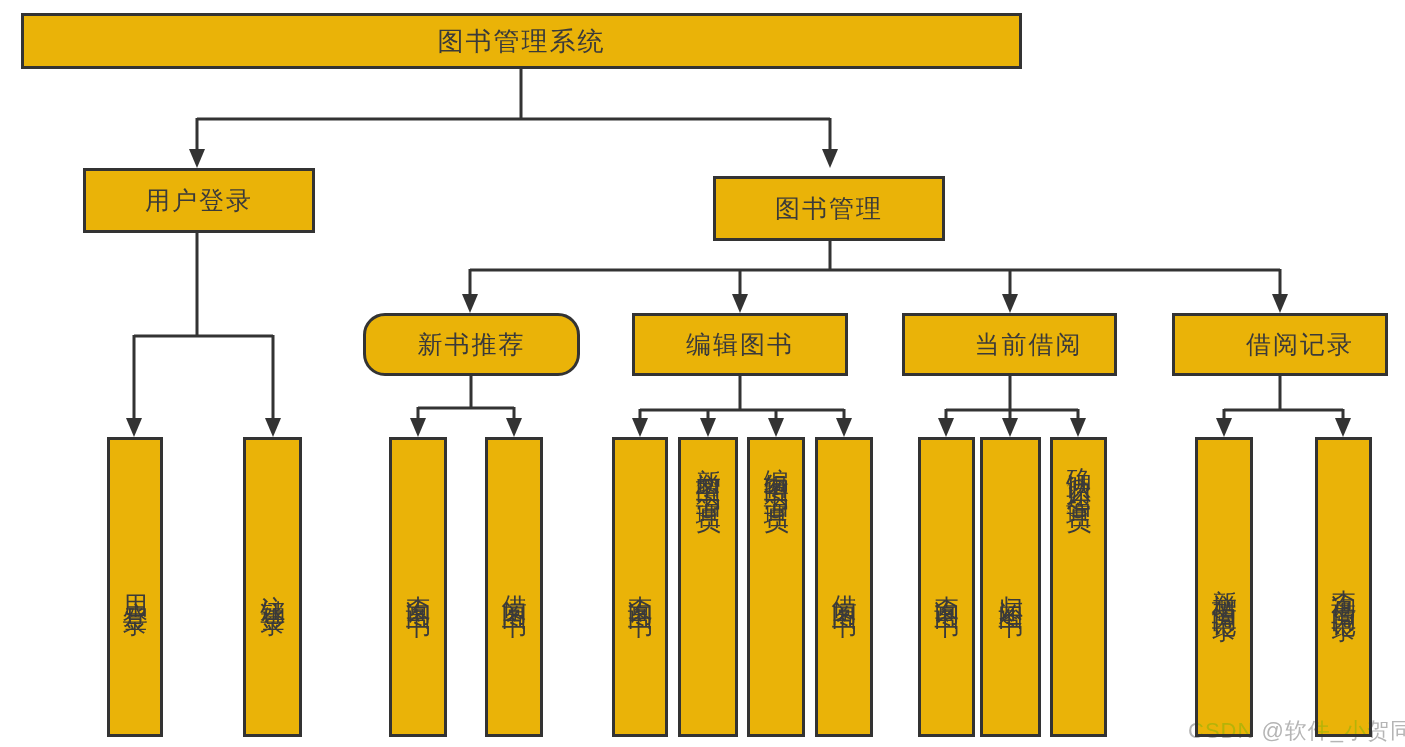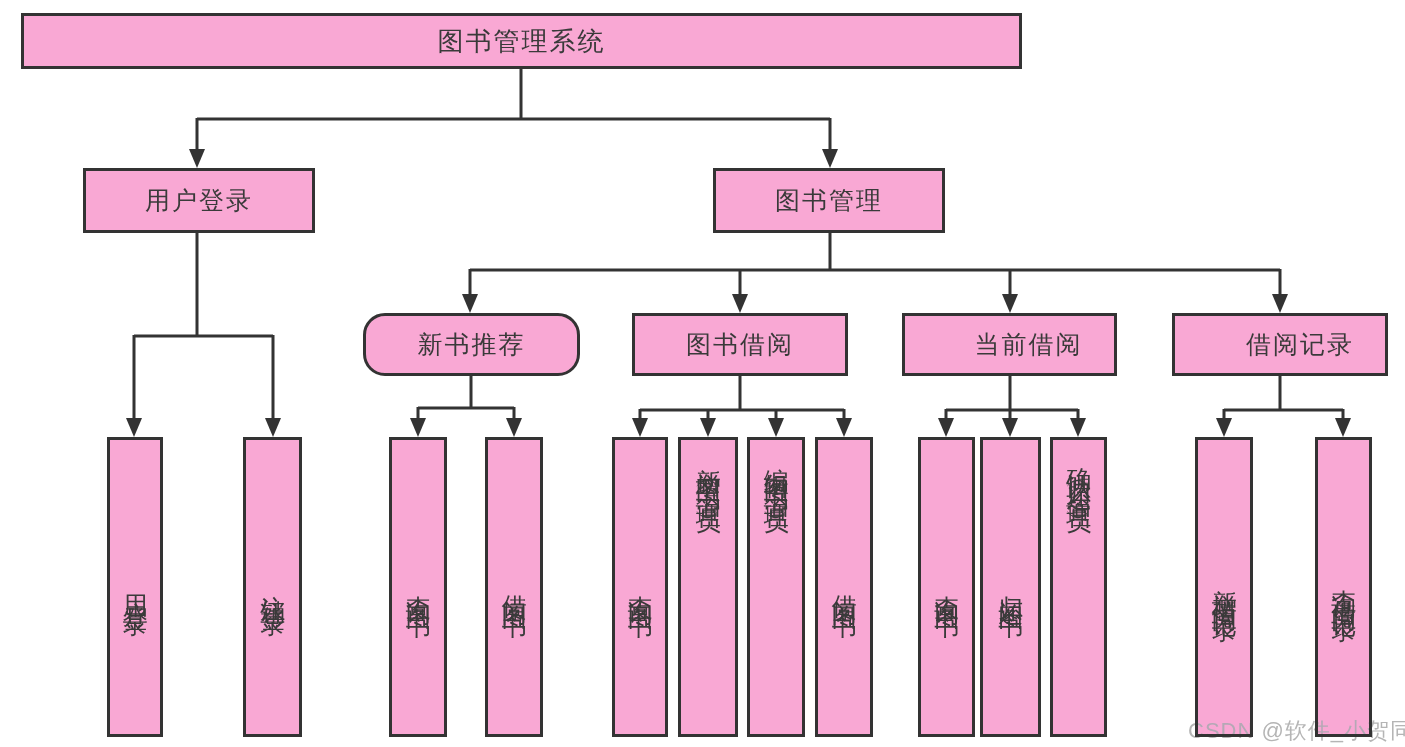--- a/index.html
+++ b/index.html
@@ -14,21 +14,21 @@
   #wires {
     position: absolute;
     left: 0; top: 0;
     width: 1405px; height: 747px;
     z-index: 1;
   }
   .box {
     position: absolute;
     box-sizing: border-box;
     border: 3px solid #333333;
-    background: #f9a8d4;
+    background: #eab308;
     color: #3a3a3a;
     display: flex;
     align-items: center;
     justify-content: center;
     z-index: 2;
   }
   .h-label { font-size: 25px; letter-spacing: 2px; white-space: nowrap; }
   .root-label { font-size: 26px; letter-spacing: 2px; white-space: nowrap; }
   .leaf .vtext {
     writing-mode: vertical-rl;
@@ -96,29 +96,29 @@
     </g>
   </svg>
 
   <div class="box" style="left:21px; top:13px; width:1001px; height:56px;">
     <span class="root-label">图书管理系统</span>
   </div>
 
   <div class="box" style="left:83px; top:168px; width:232px; height:65px;">
     <span class="h-label">用户登录</span>
   </div>
-  <div class="box" style="left:713px; top:168px; width:232px; height:65px;">
+  <div class="box" style="left:713px; top:176px; width:232px; height:65px;">
     <span class="h-label">图书管理</span>
   </div>
 
   <div class="box" style="left:363px; top:313px; width:217px; height:63px;border-radius:22px;">
     <span class="h-label">新书推荐</span>
   </div>
   <div class="box" style="left:632px; top:313px; width:216px; height:63px;">
-    <span class="h-label">图书借阅</span>
+    <span class="h-label">编辑图书</span>
   </div>
   <div class="box" style="left:902px; top:313px; width:215px; height:63px;padding-left:38px;">
     <span class="h-label">当前借阅</span>
   </div>
   <div class="box" style="left:1172px; top:313px; width:216px; height:63px;padding-left:40px;">
     <span class="h-label">借阅记录</span>
   </div>
 
   <div class="box leaf" style="left:107px; top:437px; width:56px; height:300px;">
     <span class="vtext">用户登录</span>

